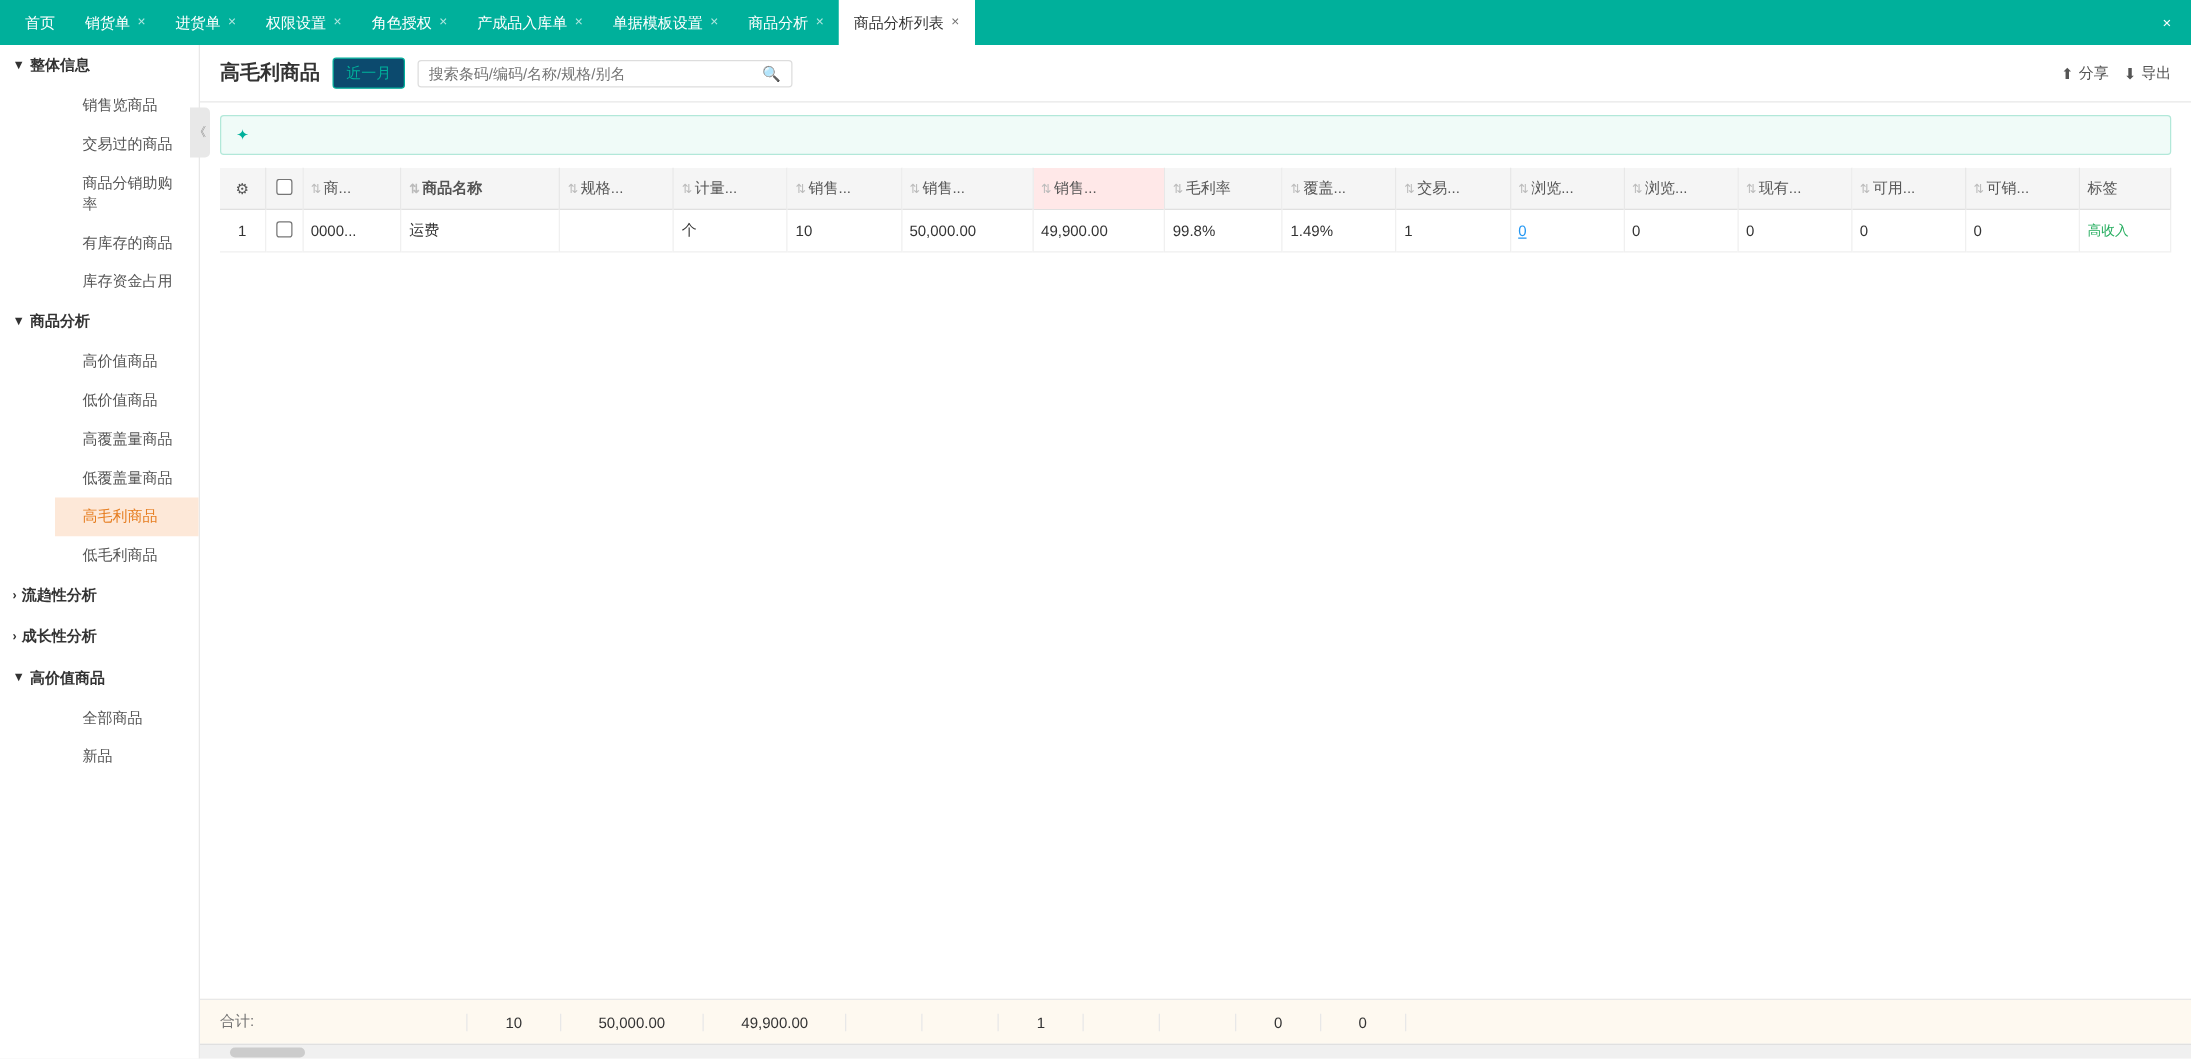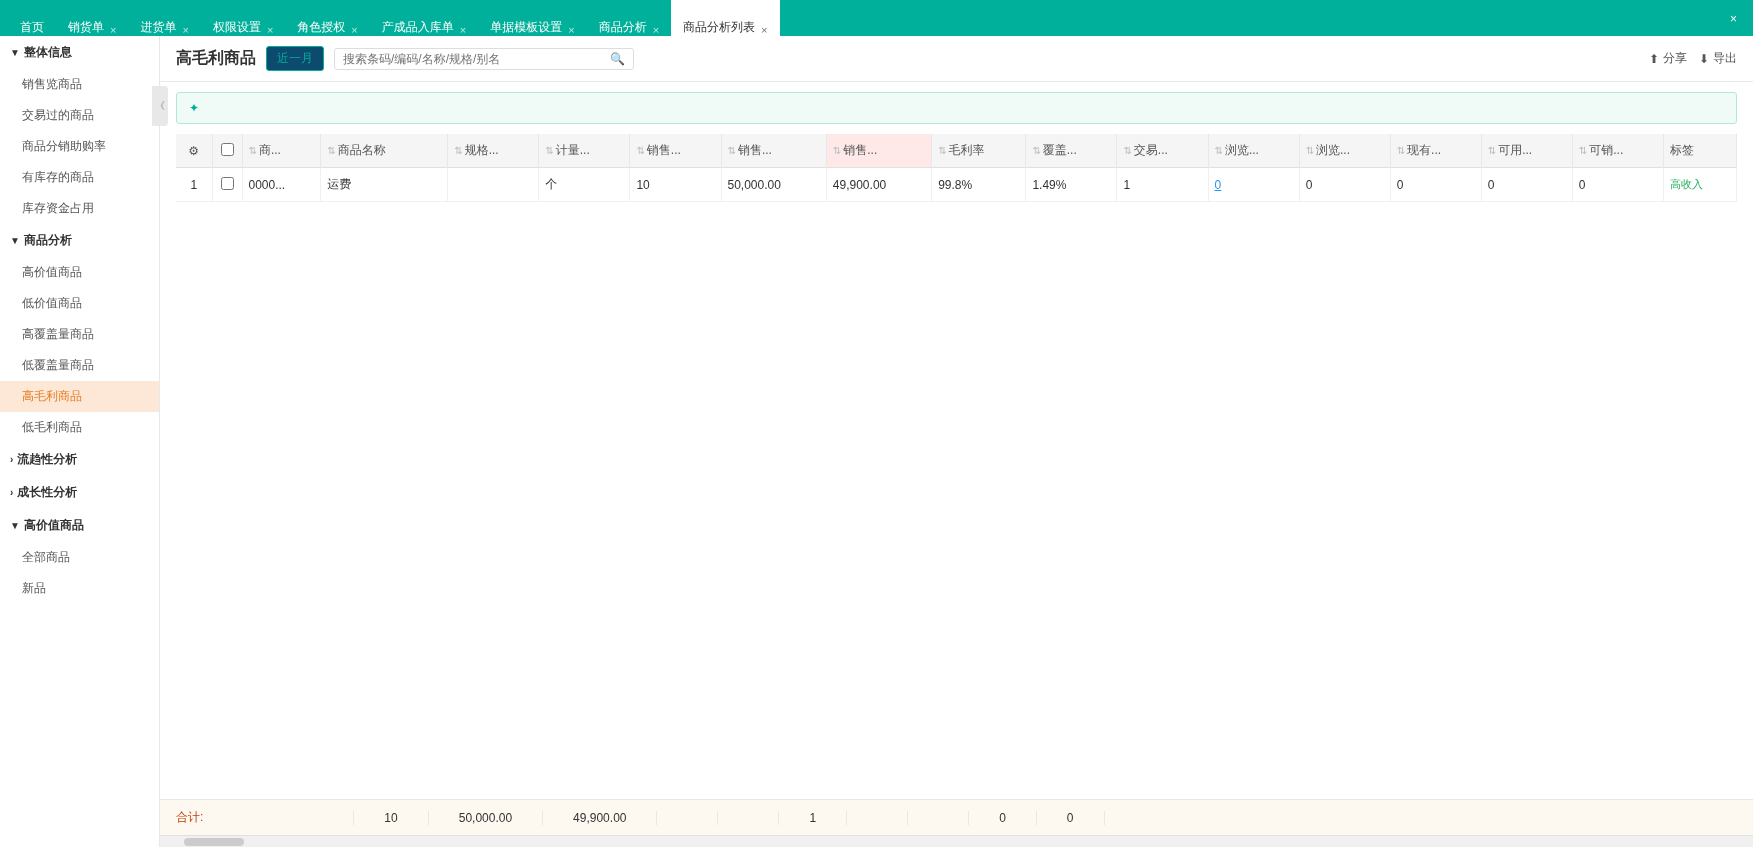--- a/index.html
+++ b/index.html
@@ -12,21 +12,21 @@
       align-items: center;
       height: 36px;
       padding: 0 8px;
       flex-shrink: 0;
     }
     .top-nav .nav-item {
       color: #fff;
       padding: 0 12px;
       height: 36px;
       display: flex;
-      align-items: flex-end;
+      align-items: center;
       cursor: pointer;
       white-space: nowrap;
       font-size: 13px;
     }
     .top-nav .nav-item.active { background: #fff; color: #333; }
     .top-nav .nav-item .close-btn {
       margin-left: 6px;
       font-size: 11px;
       opacity: 0.7;
       cursor: pointer;
@@ -62,20 +62,21 @@
       font-weight: bold;
       cursor: pointer;
       font-size: 12px;
     }
     .sidebar-section-header .arrow { margin-right: 4px; font-size: 10px; }
     .sidebar-item {
       padding: 7px 10px 7px 22px;
       color: #555;
       cursor: pointer;
       font-size: 12px;
+      margin-left: 44px;
     }
     .sidebar-item.active { background: #fde8d8; color: #e67e22; }
 
     
     .content-area {
       flex: 1;
       display: flex;
       flex-direction: column;
       overflow: hidden;
       background: #fff;
@@ -218,21 +219,21 @@
       background: #fef9f0;
       border-top: 1px solid #e8e8e8;
       padding: 8px 16px;
       display: flex;
       align-items: center;
       flex-shrink: 0;
       font-size: 12px;
       color: #333;
       height: 36px;
     }
-    .footer-label { color: #c2410c; }
+    .footer-label { margin-right: 20px; color: #737373; }
     .footer-cells {
       display: flex;
       gap: 0;
     }
     .footer-cell {
       padding: 0 30px;
       border-right: 1px solid #e8e8e8;
     }
 
     
@@ -397,21 +398,21 @@
       <span style="color:#00b09b;">✦</span>
     </div>
 
     <div class="table-wrapper">
       <table>
         <thead>
           <tr>
             <th style="width:36px;text-align:center;"><span>⚙</span></th>
             <th style="width:30px;text-align:center;"><input type="checkbox" style=""></th>
             <th><span class="col-handle">⇅</span><span>商...</span></th>
-            <th style="min-width:80px;"><span class="col-handle">⇅</span><span>商品名称</span></th>
+            <th style="min-width:80px;font-weight:bold;"><span class="col-handle">⇅</span><span>商品名称</span></th>
             <th><span class="col-handle">⇅</span><span>规格...</span></th>
             <th><span class="col-handle">⇅</span><span>计量...</span></th>
             <th><span class="col-handle">⇅</span><span>销售...</span></th>
             <th><span class="col-handle">⇅</span><span>销售...</span></th>
             <th style="background:#ffe8e8;"><span class="col-handle">⇅</span><span>销售...</span></th>
             <th><span class="col-handle">⇅</span><span>毛利率</span></th>
             <th><span class="col-handle">⇅</span><span>覆盖...</span></th>
             <th><span class="col-handle">⇅</span><span>交易...</span></th>
             <th><span class="col-handle">⇅</span><span>浏览...</span></th>
             <th><span class="col-handle">⇅</span><span>浏览...</span></th>

